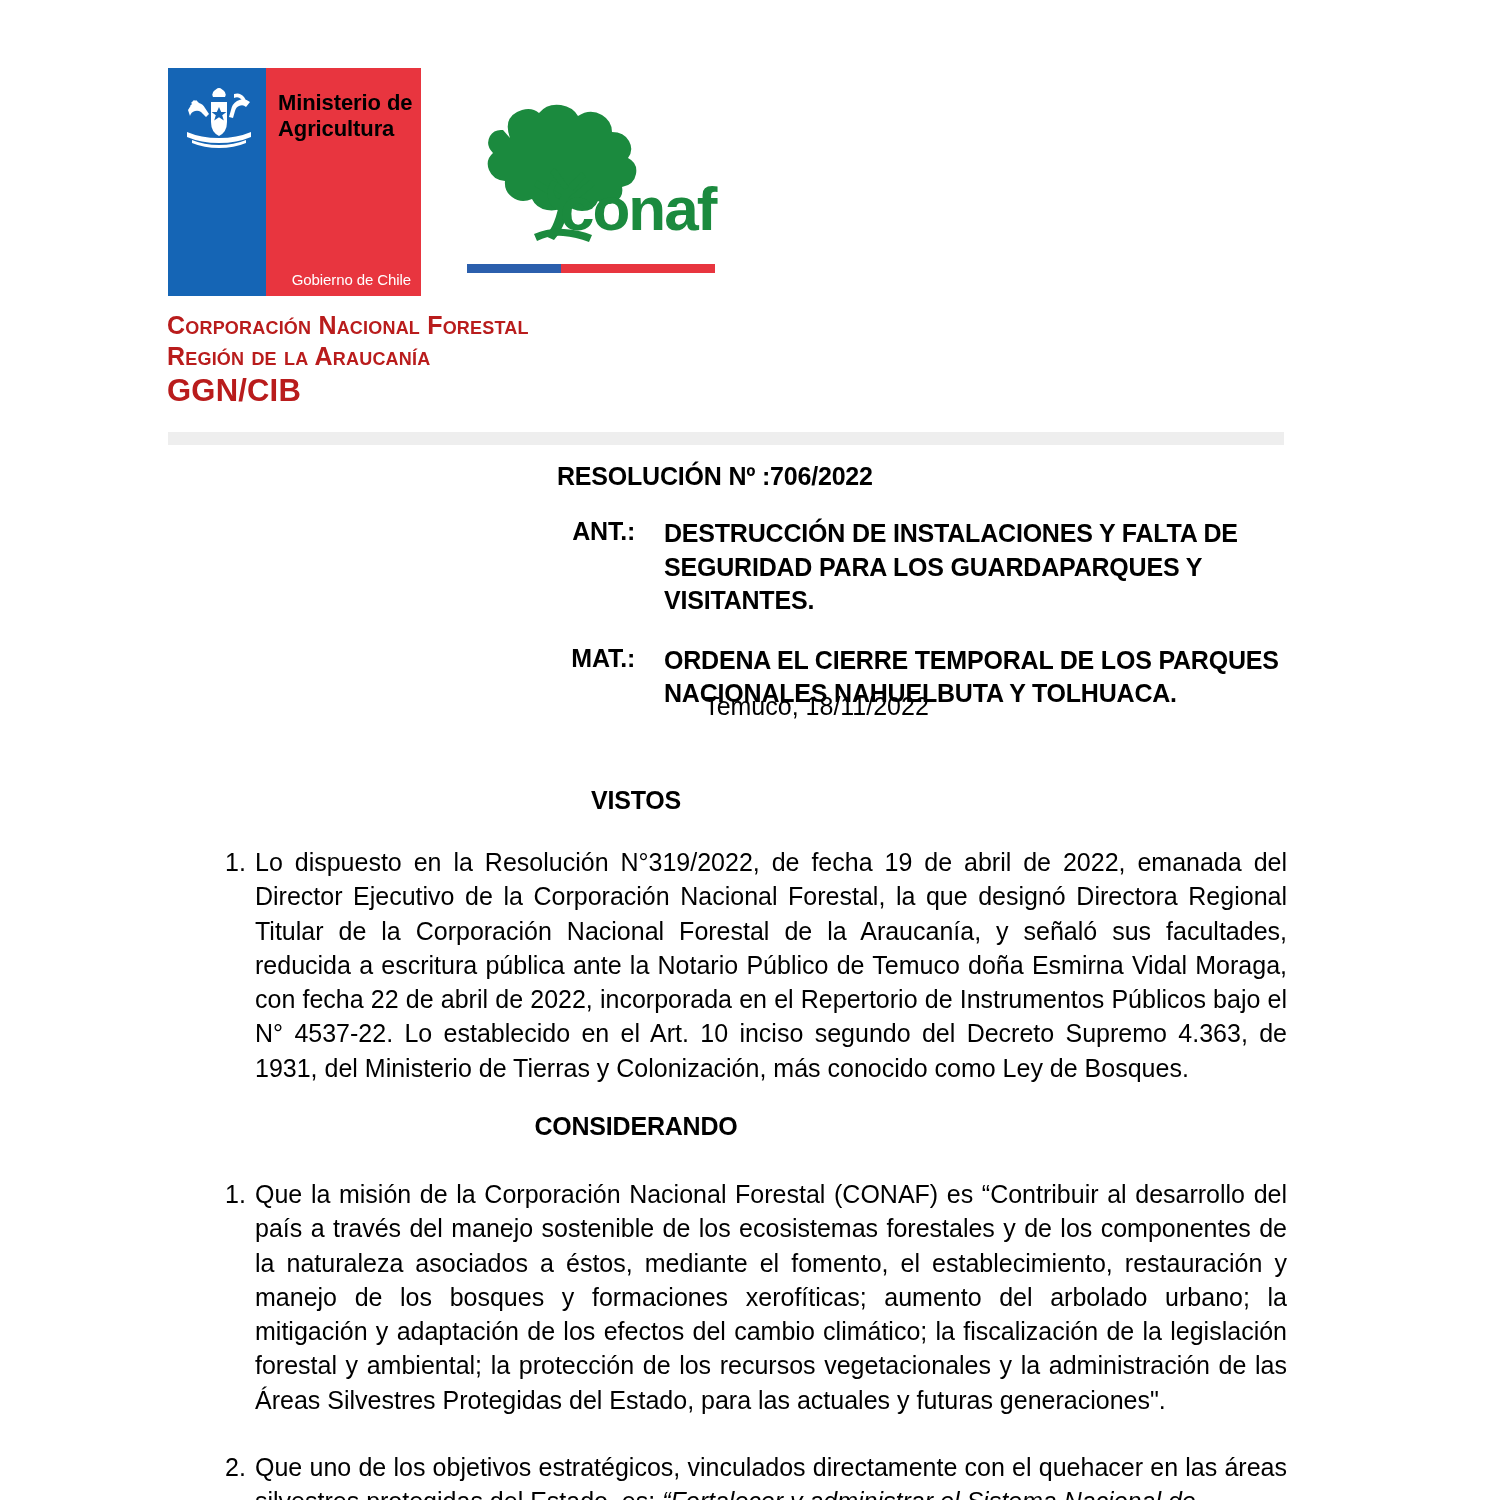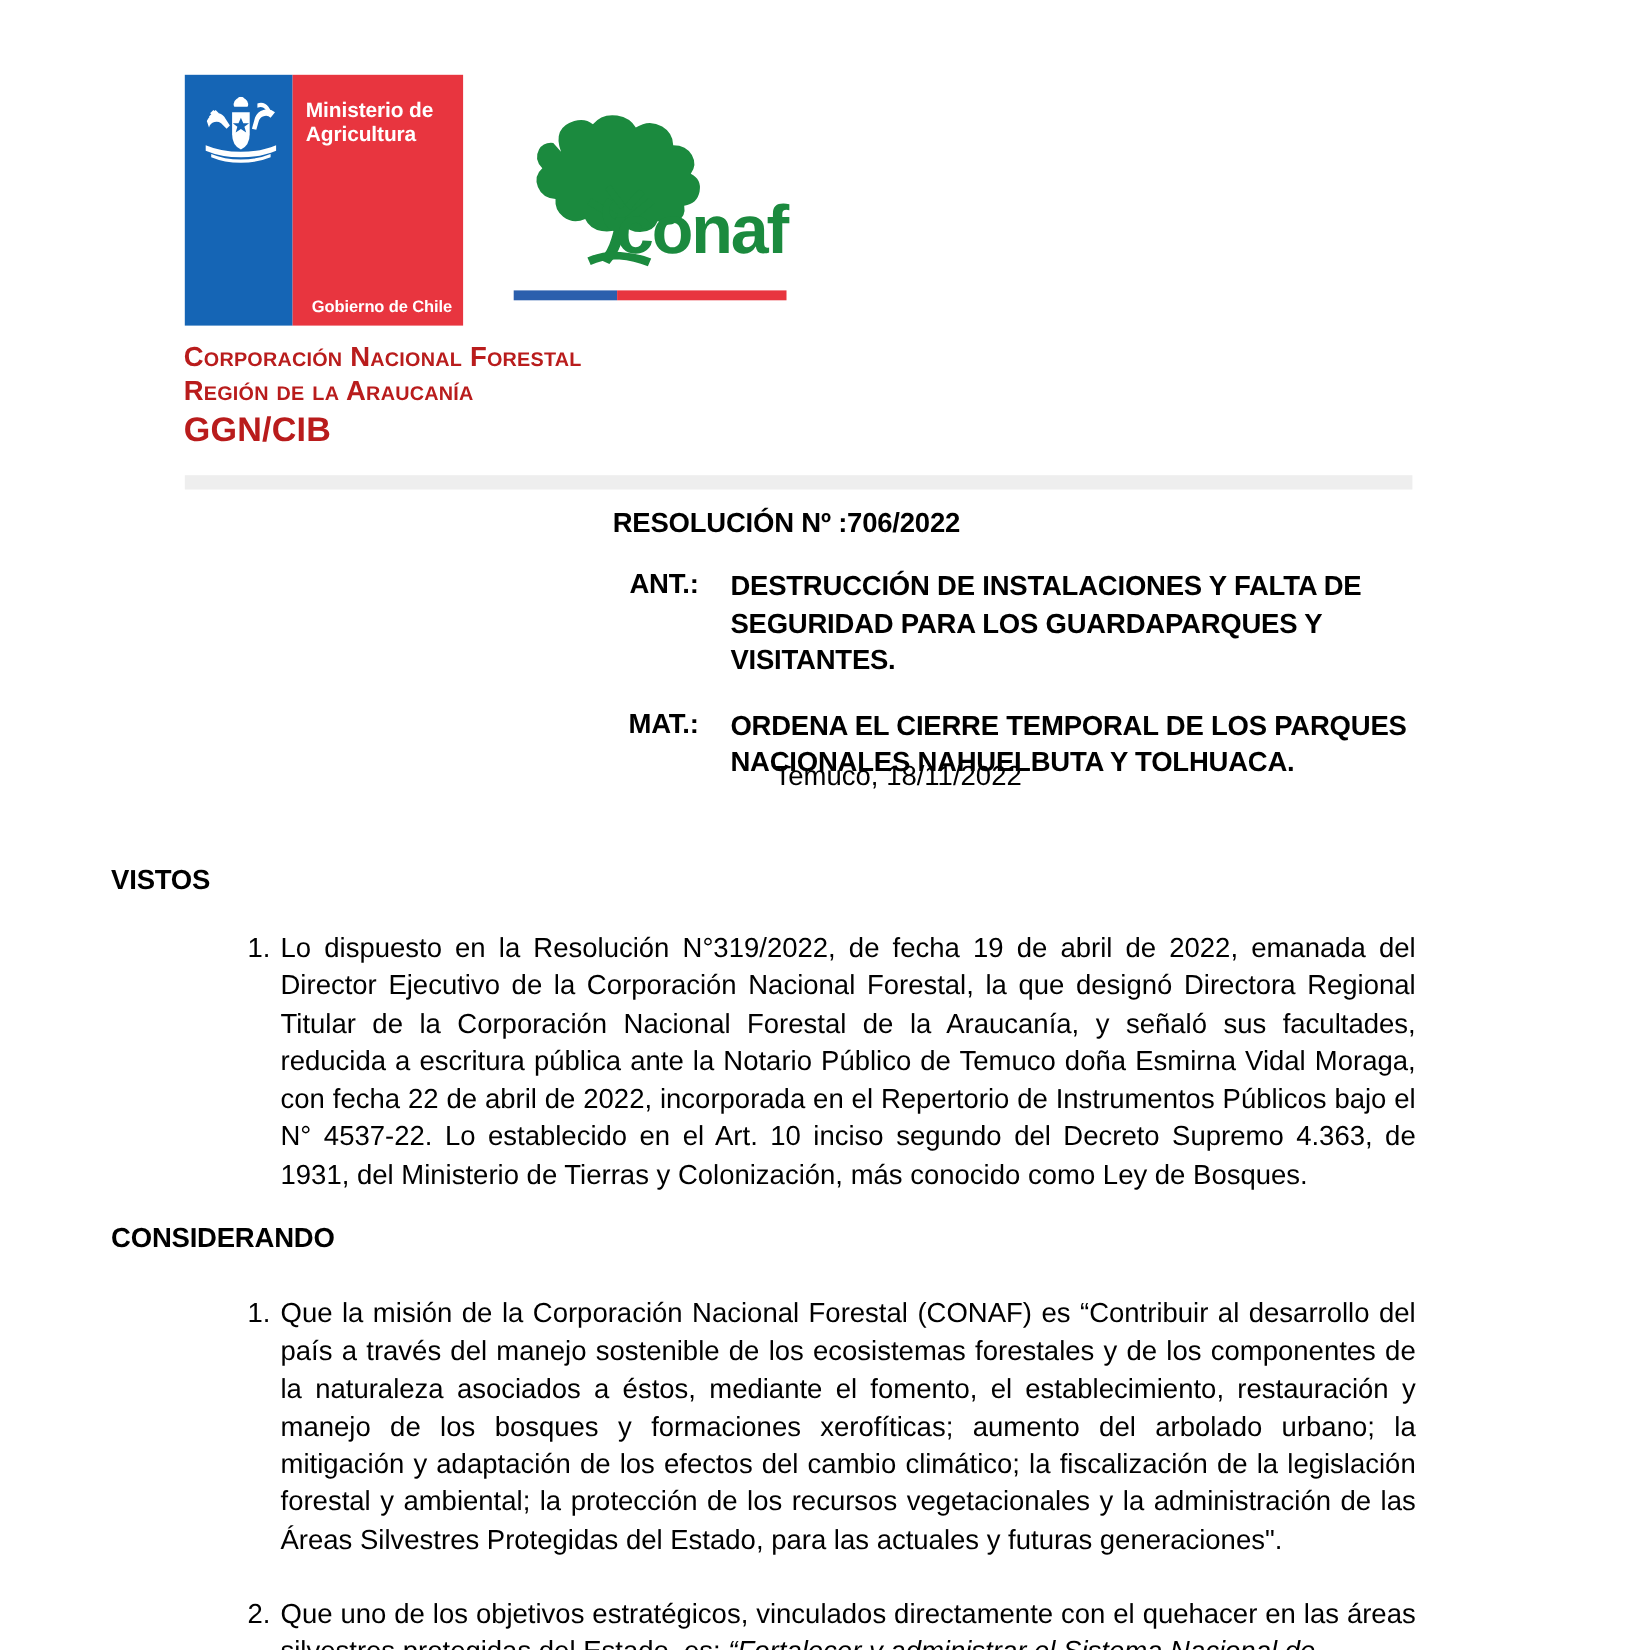--- a/index.html
+++ b/index.html
@@ -54,33 +54,33 @@
     position: absolute;
     left: 16px;
     top: 20px;
     width: 70px;
     height: 62px;
   }
   .minagri-title {
     position: absolute;
     left: 12px;
     top: 22px;
-    color: #ffffff;
-    font-size: 19px;
+    color: #000000;
+    font-size: 22px;
     font-weight: bold;
     line-height: 1.18;
     letter-spacing: -0.1px;
   }
   .minagri-foot {
     position: absolute;
     right: 10px;
     bottom: 8px;
     color: #ffffff;
     font-size: 15px;
-    font-weight: bold;
+    font-weight: normal;
     letter-spacing: -0.1px;
   }
 
   
   .conaf-logo {
     margin-left: 43px;
     margin-top: 34px;
     width: 262px;
     position: relative;
   }
@@ -175,22 +175,22 @@
     width: 1500px;
     text-align: center;
     padding-left: 133px;
     box-sizing: border-box;
     font-size: 25px;
   }
 
   .section-title {
     position: absolute;
     width: 1216px;
-    text-align: left;
-    padding-left: 101px;
+    text-align: center;
+    padding-left: 56px;
     box-sizing: border-box;
     font-size: 25px;
     font-weight: bold;
     letter-spacing: -0.2px;
   }
   #vistos-title { top: 786px; }
   #considerando-title { top: 1112px; }
 
   .num-list {
     position: absolute;

